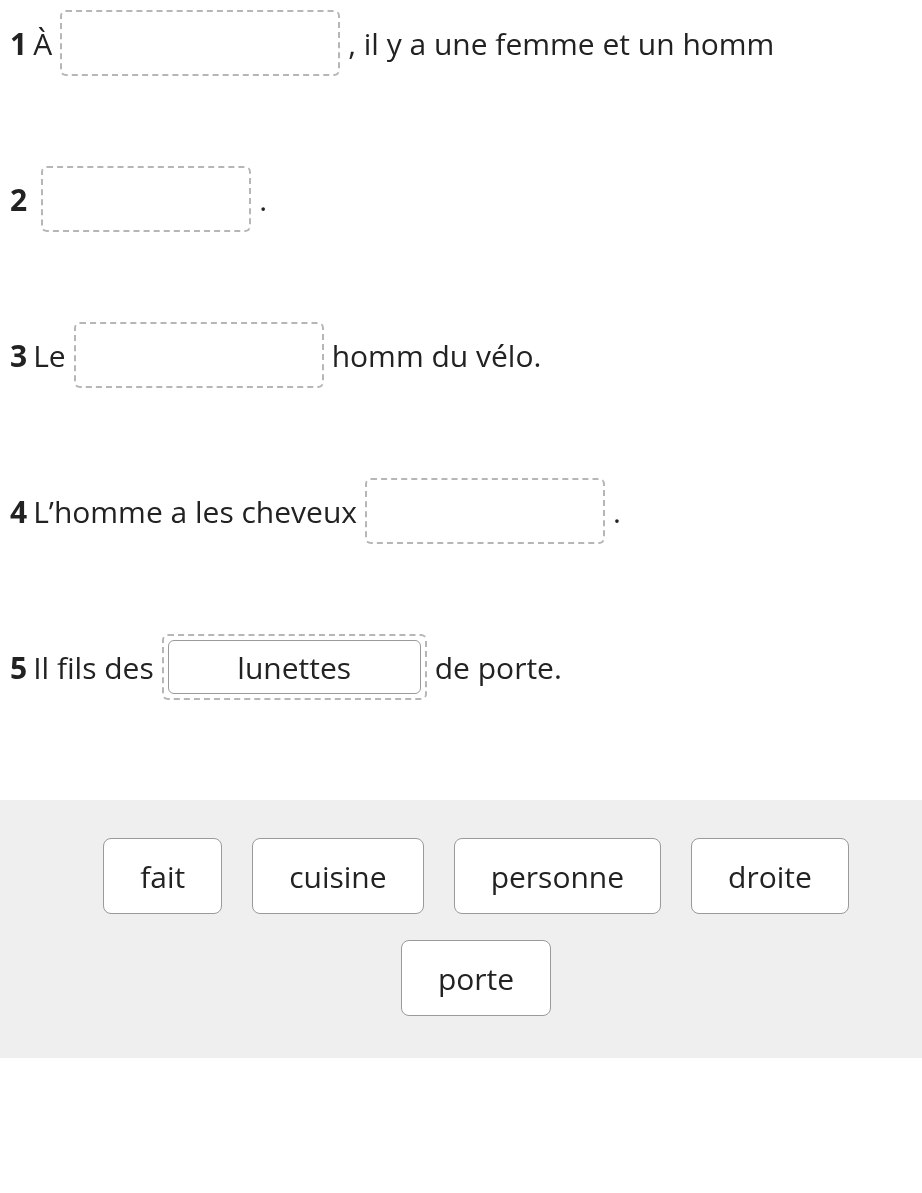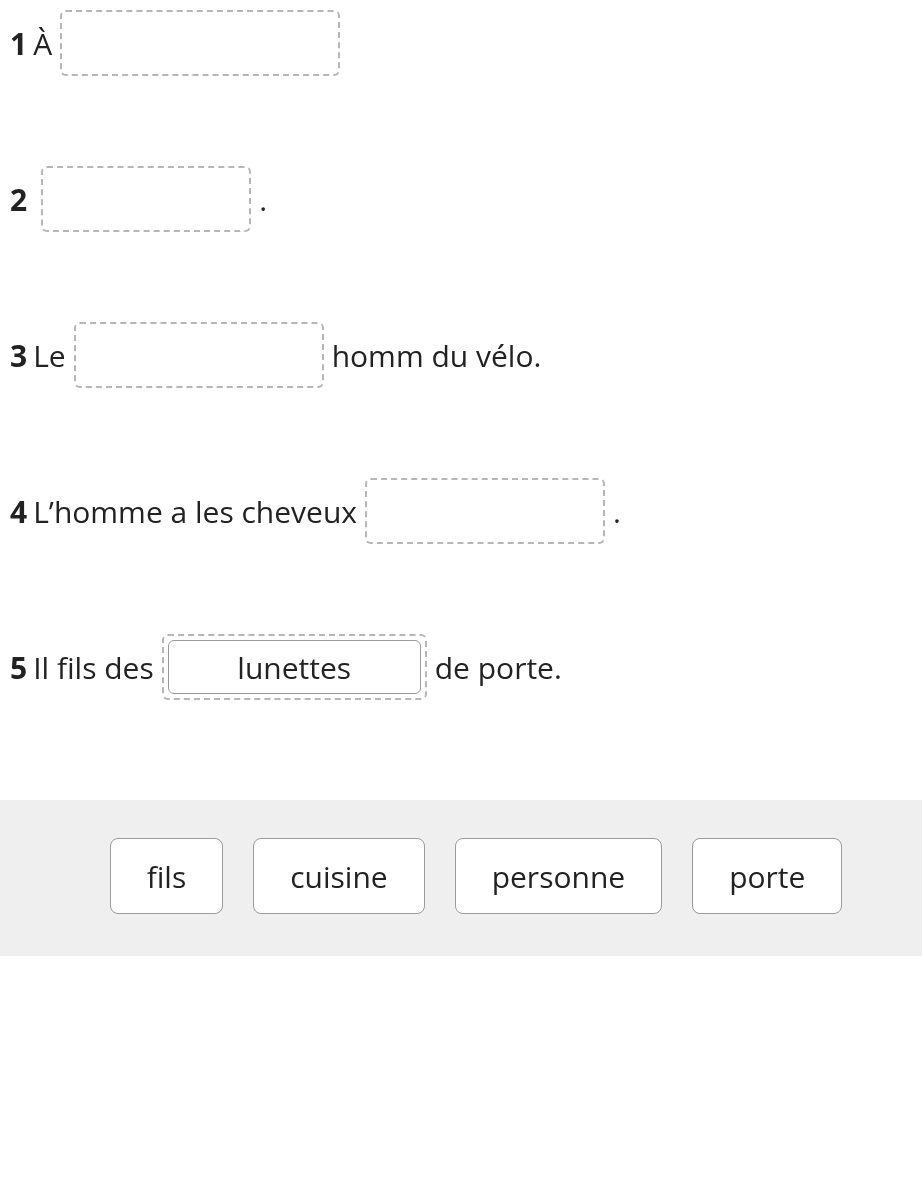--- a/index.html
+++ b/index.html
@@ -86,20 +86,21 @@
   </style>
 </head>
 <body>
 
 <div class="sentences-area">
 
   <div class="sentence-row">
     <span class="num">1</span>
     <span class="txt">À</span>
     <span class="blank w1"></span>
+    <span class="txt">, il y a une femme et un homm</span>
   </div>
 
   <div class="sentence-row">
     <span class="num">2</span>
     <span class="blank w2"></span>
     <span class="txt">.</span>
   </div>
 
   <div class="sentence-row">
     <span class="num">3</span>
@@ -120,17 +121,18 @@
     <span class="txt">Il fils des</span>
     <span class="blank w5">
       <span class="filled-chip">lunettes</span>
     </span>
     <span class="txt">de porte.</span>
   </div>
 
 </div>
 
 <div class="word-bank">
-  <span class="chip">fils</span>
+  <span class="chip">fait</span>
   <span class="chip">cuisine</span>
   <span class="chip">personne</span>
+  <span class="chip">droite</span>
   <span class="chip">porte</span>
 </div>
 
 </body></html>

